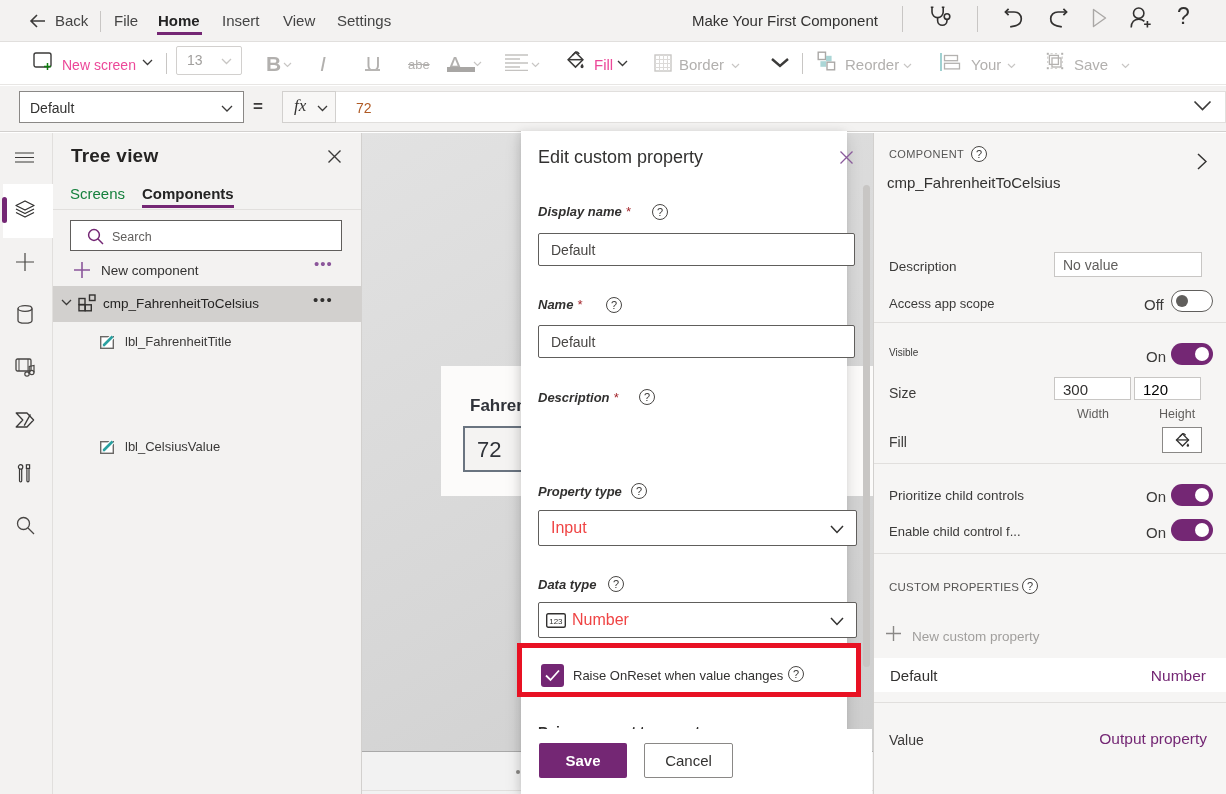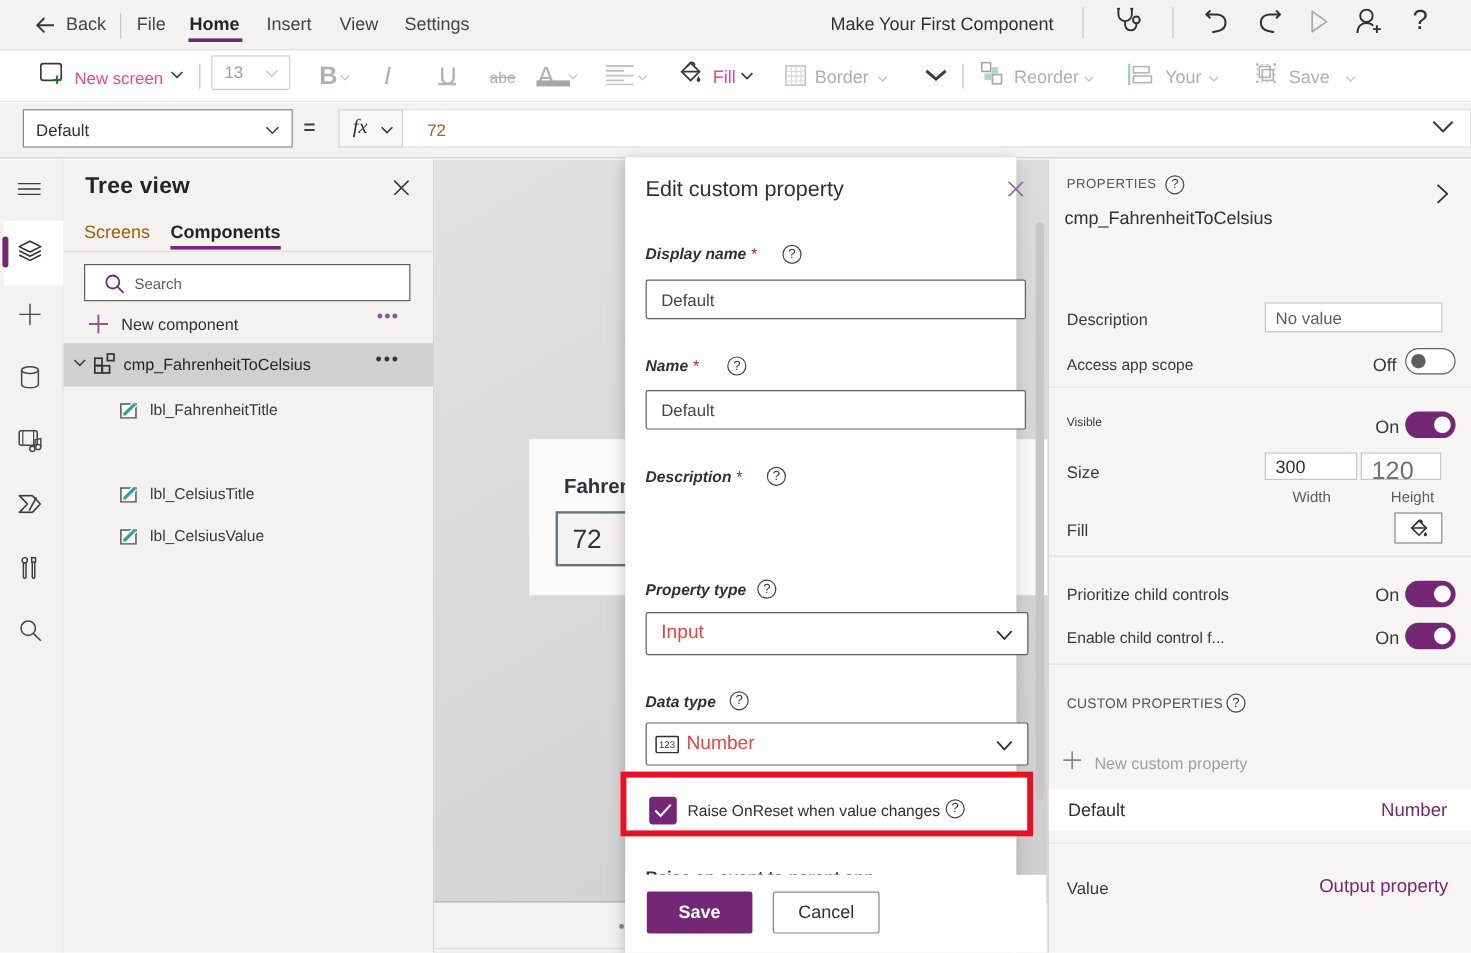--- a/index.html
+++ b/index.html
@@ -32,21 +32,21 @@
 
 
 #rail { position:absolute; left:0; top:0; width:53px; height:661px; background:#f3f2f1; border-right:1px solid #e1dfdd; }
 #railsel { position:absolute; left:3px; top:51px; width:50px; height:54px; background:#fff; }
 #railbar { position:absolute; left:2px; top:64px; width:5px; height:26px; background:#742774; border-radius:3px; }
 
 
 #tree { position:absolute; left:53px; top:0; width:309px; height:661px; background:#f3f2f1; border-right:1px solid #d2d0ce; }
 #tree h1 { position:absolute; left:18px; top:12px; font-size:19px; font-weight:700; color:#252423; letter-spacing:0.2px; }
 #treetabs { position:absolute; left:0px; top:48px; width:308px; height:29px; border-bottom:1px solid #e1dfdd; }
-#treetabs .tab1 { position:absolute; left:17px; top:4px; font-size:15px; color:#a16207; }
+#treetabs .tab1 { position:absolute; left:17px; top:4px; font-size:15px; color:#15803d; }
 #treetabs .tab2 { position:absolute; left:89px; top:4px; font-size:15px; font-weight:700; color:#242424; }
 #treetabs .underline { position:absolute; left:89px; top:24px; width:92px; height:3px; background:#742774; }
 #searchbox { position:absolute; left:17px; top:87px; width:272px; height:31px; background:#fff; border:1px solid #605e5c; }
 #searchbox span { position:absolute; left:41px; top:9px; font-size:12.5px; color:#605e5c; }
 #newcomp { position:absolute; left:0; top:122px; width:308px; height:32px; }
 #newcomp .txt { position:absolute; left:48px; top:8px; font-size:13.5px; color:#323130; }
 #selrow { position:absolute; left:0; top:153px; width:308px; height:36px; background:#d2d0ce; }
 #selrow .txt { position:absolute; left:50px; top:10px; font-size:13.5px; color:#252423; }
 .treechild { position:absolute; left:0; width:308px; height:35px; }
 .treechild .txt { position:absolute; left:72px; top:10px; font-size:13px; color:#3b3a39; }
@@ -327,29 +327,20 @@
       </div>
       <div class="treechild" style="top:191px;">
         <svg class="abs" style="left:47px;top:10px" width="16" height="15" viewBox="0 0 16 15">
             <rect x="0.7" y="2.7" width="12.6" height="11.6" stroke="#6a6866" stroke-width="1.4" fill="#fff"></rect>
             <path d="M3.5 11.5 L12.5 2.5" stroke="#fff" stroke-width="5"></path>
             <path d="M3.5 11.5 L12.5 2.5" stroke="#2aa0a0" stroke-width="2.6"></path>
             <path d="M2.6 12.4 L4.6 11.9 L3.1 10.4 Z" fill="#2aa0a0"></path>
           </svg>
         <span class="txt">lbl_FahrenheitTitle</span>
       </div>
-      <div class="treechild" style="top:261px;">
-        <svg class="abs" style="left:47px;top:10px" width="16" height="15" viewBox="0 0 16 15">
-            <rect x="0.7" y="2.7" width="12.6" height="11.6" stroke="#6a6866" stroke-width="1.4" fill="#fff"></rect>
-            <path d="M3.5 11.5 L12.5 2.5" stroke="#fff" stroke-width="5"></path>
-            <path d="M3.5 11.5 L12.5 2.5" stroke="#2aa0a0" stroke-width="2.6"></path>
-            <path d="M2.6 12.4 L4.6 11.9 L3.1 10.4 Z" fill="#2aa0a0"></path>
-          </svg>
-        <span class="txt">lbl_CelsiusTitle</span>
-      </div>
       <div class="treechild" style="top:296px;">
         <svg class="abs" style="left:47px;top:10px" width="16" height="15" viewBox="0 0 16 15">
             <rect x="0.7" y="2.7" width="12.6" height="11.6" stroke="#6a6866" stroke-width="1.4" fill="#fff"></rect>
             <path d="M3.5 11.5 L12.5 2.5" stroke="#fff" stroke-width="5"></path>
             <path d="M3.5 11.5 L12.5 2.5" stroke="#2aa0a0" stroke-width="2.6"></path>
             <path d="M2.6 12.4 L4.6 11.9 L3.1 10.4 Z" fill="#2aa0a0"></path>
           </svg>
         <span class="txt">lbl_CelsiusValue</span>
       </div>
     </div>
@@ -359,21 +350,21 @@
         <div class="box">
             <span>72</span>
           </div>
       </div>
     </div>
     <div id="canvfoot">
       <div class="abs" style="left:154px;top:18px;width:4px;height:4px;background:#8a8886;border-radius:50%;"></div>
       <div class="abs" style="left:0;top:38px;width:512px;height:1px;background:#e1dfdd;"></div>
     </div>
     <div id="rpanel">
-      <span class="hdr">PROPERTIES</span>
+      <span class="hdr">COMPONENT</span>
       <span class="qm abs" style="left:97px;top:13px;">?</span>
       <svg class="abs" style="left:323px;top:20px" width="10" height="17" viewBox="0 0 10 17">
           <path d="M1 1 L9 8.5 L1 16" stroke="#323130" stroke-width="1.5" fill="none"></path>
         </svg>
       <span class="cname">cmp_FahrenheitToCelsius</span>
       <span class="rlabel" style="top:126px;">Description</span>
       <div class="rinput" style="left:180px;top:119px;width:148px;height:25px;">
           <span class="abs" style="left:8px;top:4px;">No value</span>
         </div>
       <span class="rlabel" style="top:163px;font-size:13px;">Access app scope</span>
@@ -385,21 +376,21 @@
       <span class="rlabel" style="top:214px;font-size:10px;">Visible</span>
       <span class="onoff" style="left:272px;top:215px;">On</span>
       <div class="toggle-on" style="left:297px;top:210px;">
           <div class="knob"></div>
         </div>
       <span class="rlabel" style="top:252px;font-size:14px;">Size</span>
       <div class="rinput" style="left:180px;top:244px;width:77px;height:23px;">
           <span class="abs" style="left:8px;top:3px;color:#323130;font-size:15px;">300</span>
         </div>
       <div class="rinput" style="left:260px;top:244px;width:67px;height:23px;">
-          <span class="abs" style="left:8px;top:3px;color:#737373;font-size:21px;">120</span>
+          <span class="abs" style="left:8px;top:3px;color:#000000;font-size:15px;">120</span>
         </div>
       <span class="abs" style="left:203px;top:274px;font-size:12.5px;color:#605e5c;">Width</span>
       <span class="abs" style="left:285px;top:274px;font-size:12.5px;color:#605e5c;">Height</span>
       <span class="rlabel" style="top:301px;font-size:14px;">Fill</span>
       <div class="abs" style="left:288px;top:294px;width:40px;height:26px;background:#fff;border:1px solid #8a8886;">
         <svg class="abs" style="left:11px;top:4px" width="17" height="18" viewBox="0 0 19 22">
             <path d="M9.5 2.3 L16.9 9.7 L9.5 17.1 L2.1 9.7 Z" stroke="#323130" stroke-width="1.6" fill="none"></path>
             <path d="M2 9.7 L17 9.7" stroke="#323130" stroke-width="1.6"></path>
             <path d="M6.3 5.5 L9.2 2.6 A1.9 1.9 0 0 1 11.9 2.6 L13.3 4" stroke="#323130" stroke-width="1.6" fill="none"></path>
             <path d="M16.2 13.6 C17.1 15.1 17.6 15.9 17.6 16.6 A1.55 1.55 0 0 1 14.5 16.6 C14.5 15.9 15.2 15.1 16.2 13.6 Z" fill="#323130"></path>

